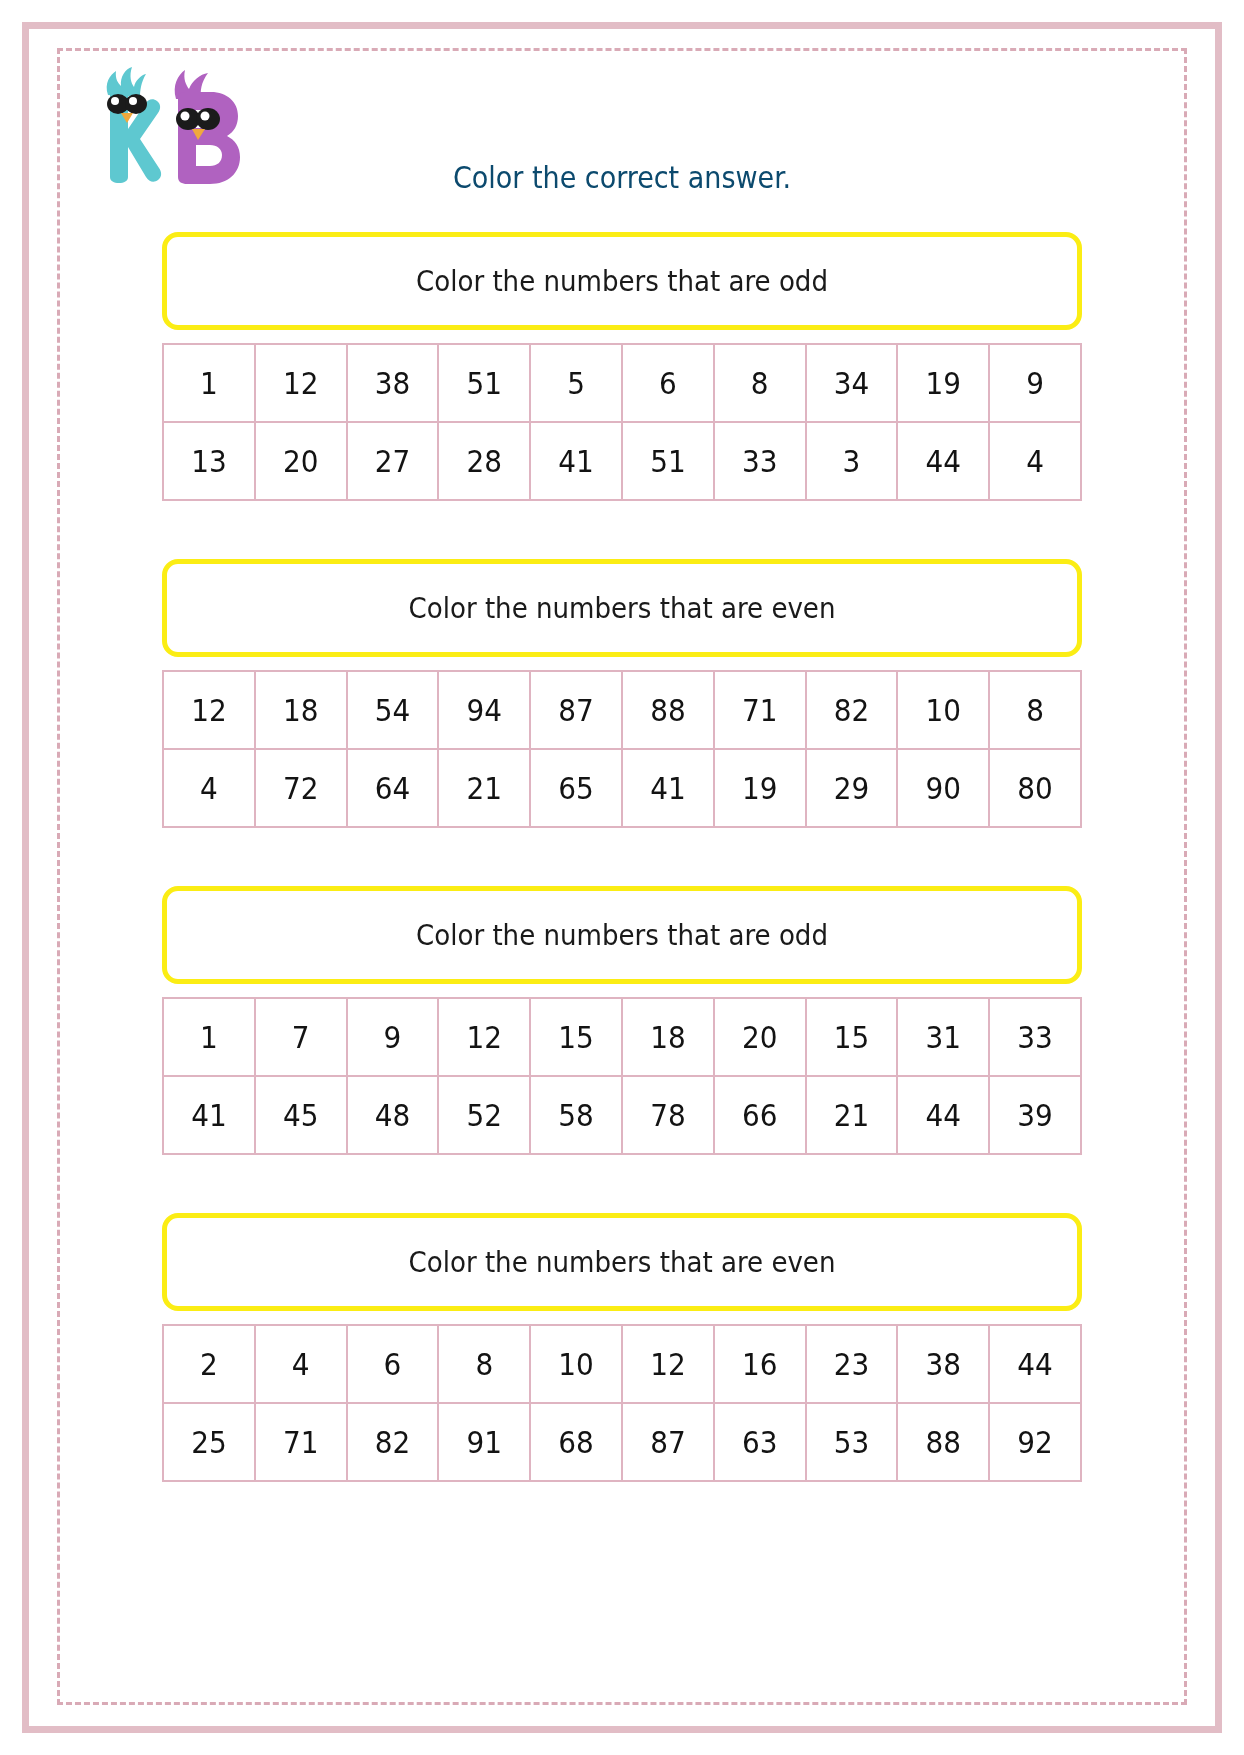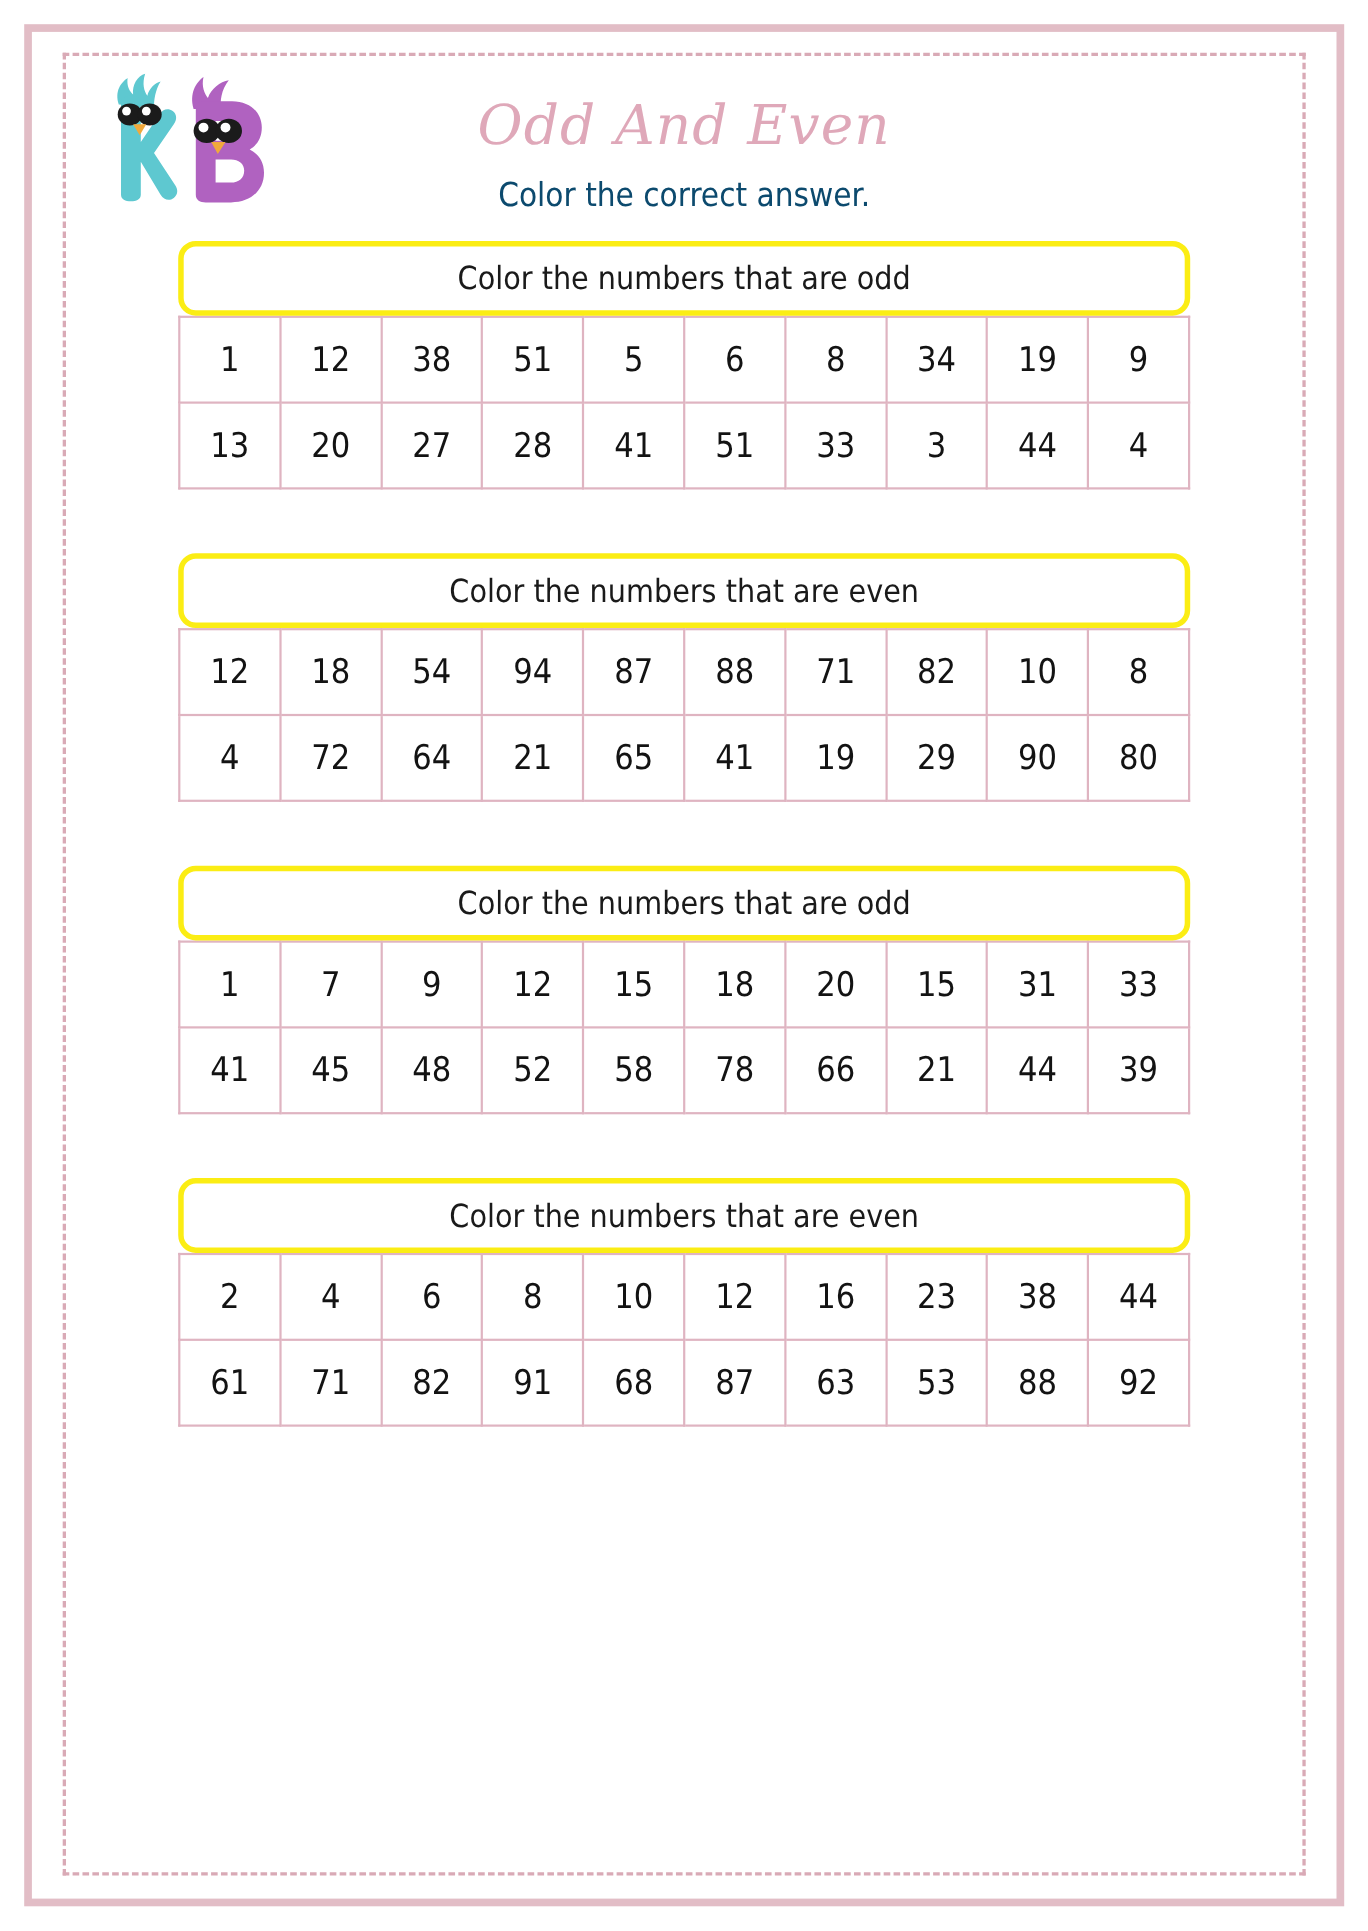--- a/index.html
+++ b/index.html
@@ -90,22 +90,22 @@
   }
 
   
   .exercise {
     position: relative;
     margin-bottom: 58px;
   }
   .ex-header {
     box-sizing: border-box;
     width: 920px;
-    margin: 4px auto;
-    height: 68px;
+    margin: 17px auto;
+    height: 98px;
     border: 5px solid #fbed14;
     border-radius: 16px;
     background: #ffffff;
     display: flex;
     align-items: center;
     justify-content: center;
     font-size: 29px;
     color: #1a1a1a;
     font-family: "DejaVu Sans Condensed", "Liberation Sans Narrow", "Liberation Sans", sans-serif;
     position: relative;
@@ -189,21 +189,20 @@
                      M108 80 L122 80 C129 80, 134 84, 134 90 C134 97, 129 101, 122 101 L108 101 Z" fill="#b062c0"></path>
             <ellipse cx="100" cy="54" rx="12" ry="11" fill="#1b1b1b"></ellipse>
             <ellipse cx="120" cy="54" rx="12" ry="11" fill="#1b1b1b"></ellipse>
             <circle cx="97" cy="51" r="4.5" fill="#ffffff"></circle>
             <circle cx="117" cy="51" r="4.5" fill="#ffffff"></circle>
             <path d="M104 64 L117 64 L110 75 Z" fill="#f0a93c"></path>
           </g>
         </svg>
       </div>
 
-      <div class="title">Odd And Even</div>
       <div class="subtitle">Color the correct answer.</div>
     </div>
 
     <div class="exercise">
       <div class="ex-header">Color the numbers that are odd</div>
       <table class="ex-grid">
         <tbody>
             <tr>
           <td>1</td>
           <td>12</td>
@@ -306,21 +305,21 @@
           <td>6</td>
           <td>8</td>
           <td>10</td>
           <td>12</td>
           <td>16</td>
           <td>23</td>
           <td>38</td>
           <td>44</td>
         </tr>
         <tr>
-          <td>61</td>
+          <td>25</td>
           <td>71</td>
           <td>82</td>
           <td>91</td>
           <td>68</td>
           <td>87</td>
           <td>63</td>
           <td>53</td>
           <td>88</td>
           <td>92</td>
         </tr>

